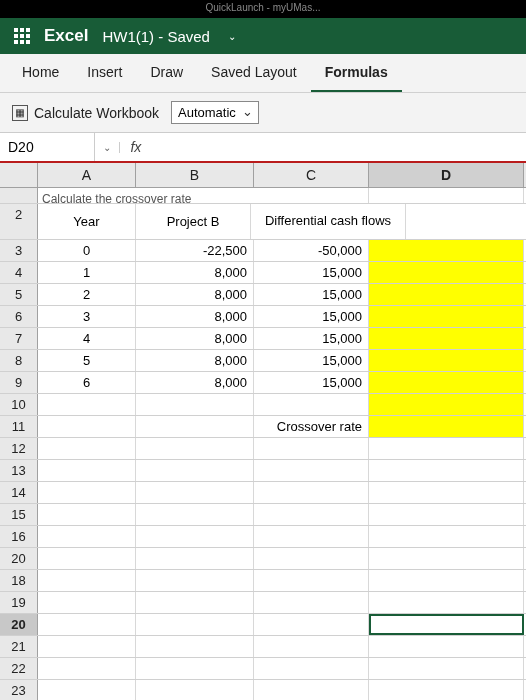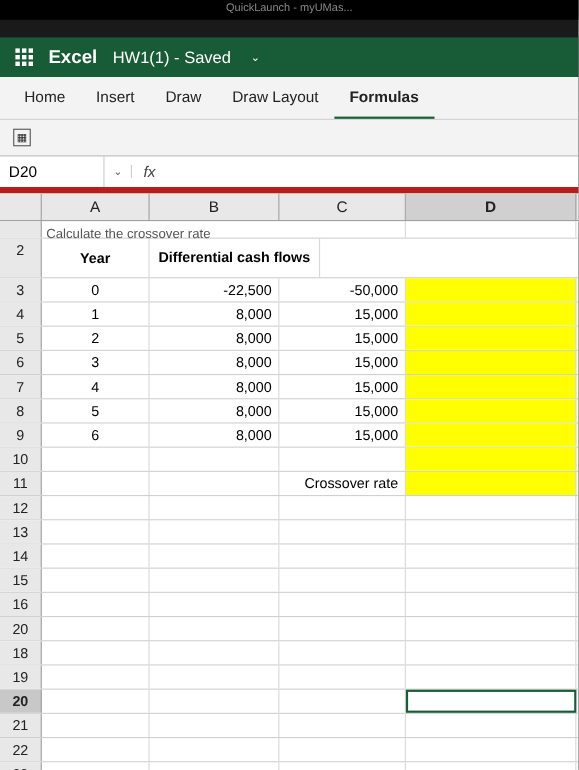--- a/index.html
+++ b/index.html
@@ -1,50 +1,50 @@
 <!DOCTYPE html>
 <html><head>
 <meta charset="utf-8">
 <style>
 * { margin: 0; padding: 0; box-sizing: border-box; font-family: "Segoe UI", Arial, sans-serif; }
 body { background: #1a1a1a; width: 526px; height: 700px; overflow: hidden; position: relative; }
 .top-bar { background: #000; height: 18px; color: #888; font-size: 10px; padding: 2px 0; text-align: center; }
-.title-bar { background: #185c37; color: #fff; display: flex; align-items: center; padding: 8px 14px; gap: 14px; margin-top: 16px; }
+.title-bar { background: #185c37; color: #fff; display: flex; align-items: center; padding: 8px 14px; gap: 14px; }
 .waffle { display: grid; grid-template-columns: repeat(3, 4px); gap: 2px; }
 .waffle span { width: 4px; height: 4px; background: #fff; }
 .app-name { font-weight: 600; font-size: 17px; }
 .doc-name { font-size: 15px; }
 .chevron-down { font-size: 10px; margin-left: 4px; }
 .tabs { background: #f3f3f3; display: flex; gap: 0; border-bottom: 1px solid #d0d0d0; padding: 0 8px; }
 .tab { padding: 10px 14px; font-size: 14px; color: #222; cursor: pointer; }
 .tab.active { font-weight: 700; border-bottom: 2px solid #185c37; }
 .ribbon { background: #f3f3f3; display: flex; align-items: center; gap: 12px; padding: 8px 12px; border-bottom: 1px solid #ccc; }
 .ribbon-btn { display: flex; align-items: center; gap: 6px; font-size: 14px; color: #222; cursor: pointer; }
 .ribbon-icon { width: 16px; height: 16px; border: 1px solid #555; display: flex; align-items: center; justify-content: center; font-size: 10px; }
 .calc-select { border: 1px solid #888; background: #fff; padding: 3px 22px 3px 6px; font-size: 13px; position: relative; }
 .calc-select::after { content: "⌄"; position: absolute; right: 5px; top: 2px; color: #333; }
-.name-bar { background: #fff; display: flex; align-items: center; border-bottom: 6px solid #b91c1c; }
+.name-bar { background: #fff; display: flex; align-items: center; border-bottom: 2px solid #b91c1c; }
 .name-box { width: 95px; padding: 6px 8px; font-size: 14px; border-right: 1px solid #ccc; }
 .name-chev { padding: 0 8px; color: #666; font-size: 10px; border-right: 1px solid #ccc; cursor: pointer; }
 .fx { font-style: italic; padding: 0 10px; font-size: 14px; color: #444; }
 .sheet { background: #fff; position: relative; }
 .col-headers { display: flex; background: #e8e8e8; border-bottom: 1px solid #a0a0a0; }
 .corner { width: 38px; height: 24px; border-right: 1px solid #a0a0a0; background: #e8e8e8; }
 .col-h { height: 24px; border-right: 1px solid #a0a0a0; text-align: center; font-size: 14px; line-height: 24px; color: #222; }
 .col-h.selected { background: #d0d0d0; font-weight: 700; }
 .col-a { width: 98px; }
 .col-b { width: 118px; }
 .col-c { width: 115px; }
 .col-d { width: 155px; }
 .rows { }
 .row { display: flex; height: 22px; border-bottom: 1px solid #d0d0d0; }
 .row-h { width: 38px; border-right: 1px solid #a0a0a0; background: #e8e8e8; text-align: center; font-size: 13px; line-height: 22px; color: #222; }
 .row-h.selected { background: #c8c8c8; font-weight: 700; }
 .cell { border-right: 1px solid #d8d8d8; font-size: 13px; padding: 2px 6px; line-height: 18px; text-align: right; overflow: hidden; white-space: nowrap; }
-.cell.header-cell { text-align: left; font-weight: 700; }
+.cell.header-cell { text-align: left; font-weight: 400; }
 .cell.center { text-align: center; }
 .row1-text { font-size: 12px; color: #555; text-align: left; padding-left: 4px; overflow: visible; }
 .yellow { background: #ffff00; }
 .active-cell { border: 2px solid #185c37; }
 .row1 { height: 16px; }
 </style>
 </head>
 <body>
 
 <div class="top-bar">
@@ -65,27 +65,31 @@
   </div>
   <span class="app-name">Excel</span>
   <span class="doc-name">HW1(1) - Saved</span>
   <span class="chevron-down">⌄</span>
 </div>
 
 <div class="tabs">
   <div class="tab">Home</div>
   <div class="tab">Insert</div>
   <div class="tab">Draw</div>
-  <div class="tab">Draw Layout</div>
+  <div class="tab">Saved Layout</div>
   <div class="tab active">Formulas</div>
 </div>
 
 <div class="ribbon">
   <div class="ribbon-btn">
     <span class="ribbon-icon">▦</span>
+    <span>Calculate Workbook</span>
+  </div>
+  <div class="calc-select">
+    <span>Automatic</span>
   </div>
 </div>
 
 <div class="name-bar">
   <div class="name-box">D20</div>
   <div class="name-chev">⌄</div>
   <div class="fx">fx</div>
 </div>
 
 <div class="sheet">
@@ -98,20 +102,21 @@
   </div>
   <div class="rows" id="rows">
       <div class="row row1">
   <div class="row-h" style="line-height:16px;font-size:11px;"></div>
   <div class="cell col-a row1-text" style="width:331px;">Calculate the crossover rate</div>
   <div class="cell col-d" style="width:155px;"></div>
       </div>
       <div class="row" style="height: 36px;">
         <div class="row-h">2</div>
         <div class="cell col-a header-cell" style="width: 98px; display: flex; align-items: center; justify-content: center; white-space: normal;">Year</div>
+   <div class="cell col-c header-cell" style="width: 115px; display: flex; align-items: center; justify-content: center; white-space: normal;">Project B</div>
    <div class="cell col-d header-cell" style="width: 155px; line-height: 14px; padding-top: 0px; display: flex; align-items: center; justify-content: center; white-space: normal;">Differential cash flows</div>
       </div>
       <div class="row">
         <div class="row-h">3</div>
         <div class="cell col-a center" style="width:98px">0</div>
      <div class="cell col-b" style="width:118px">-22,500</div>
      <div class="cell col-c" style="width:115px">-50,000</div>
      <div class="cell col-d yellow" style="width:155px"></div>
       </div>
       <div class="row">

